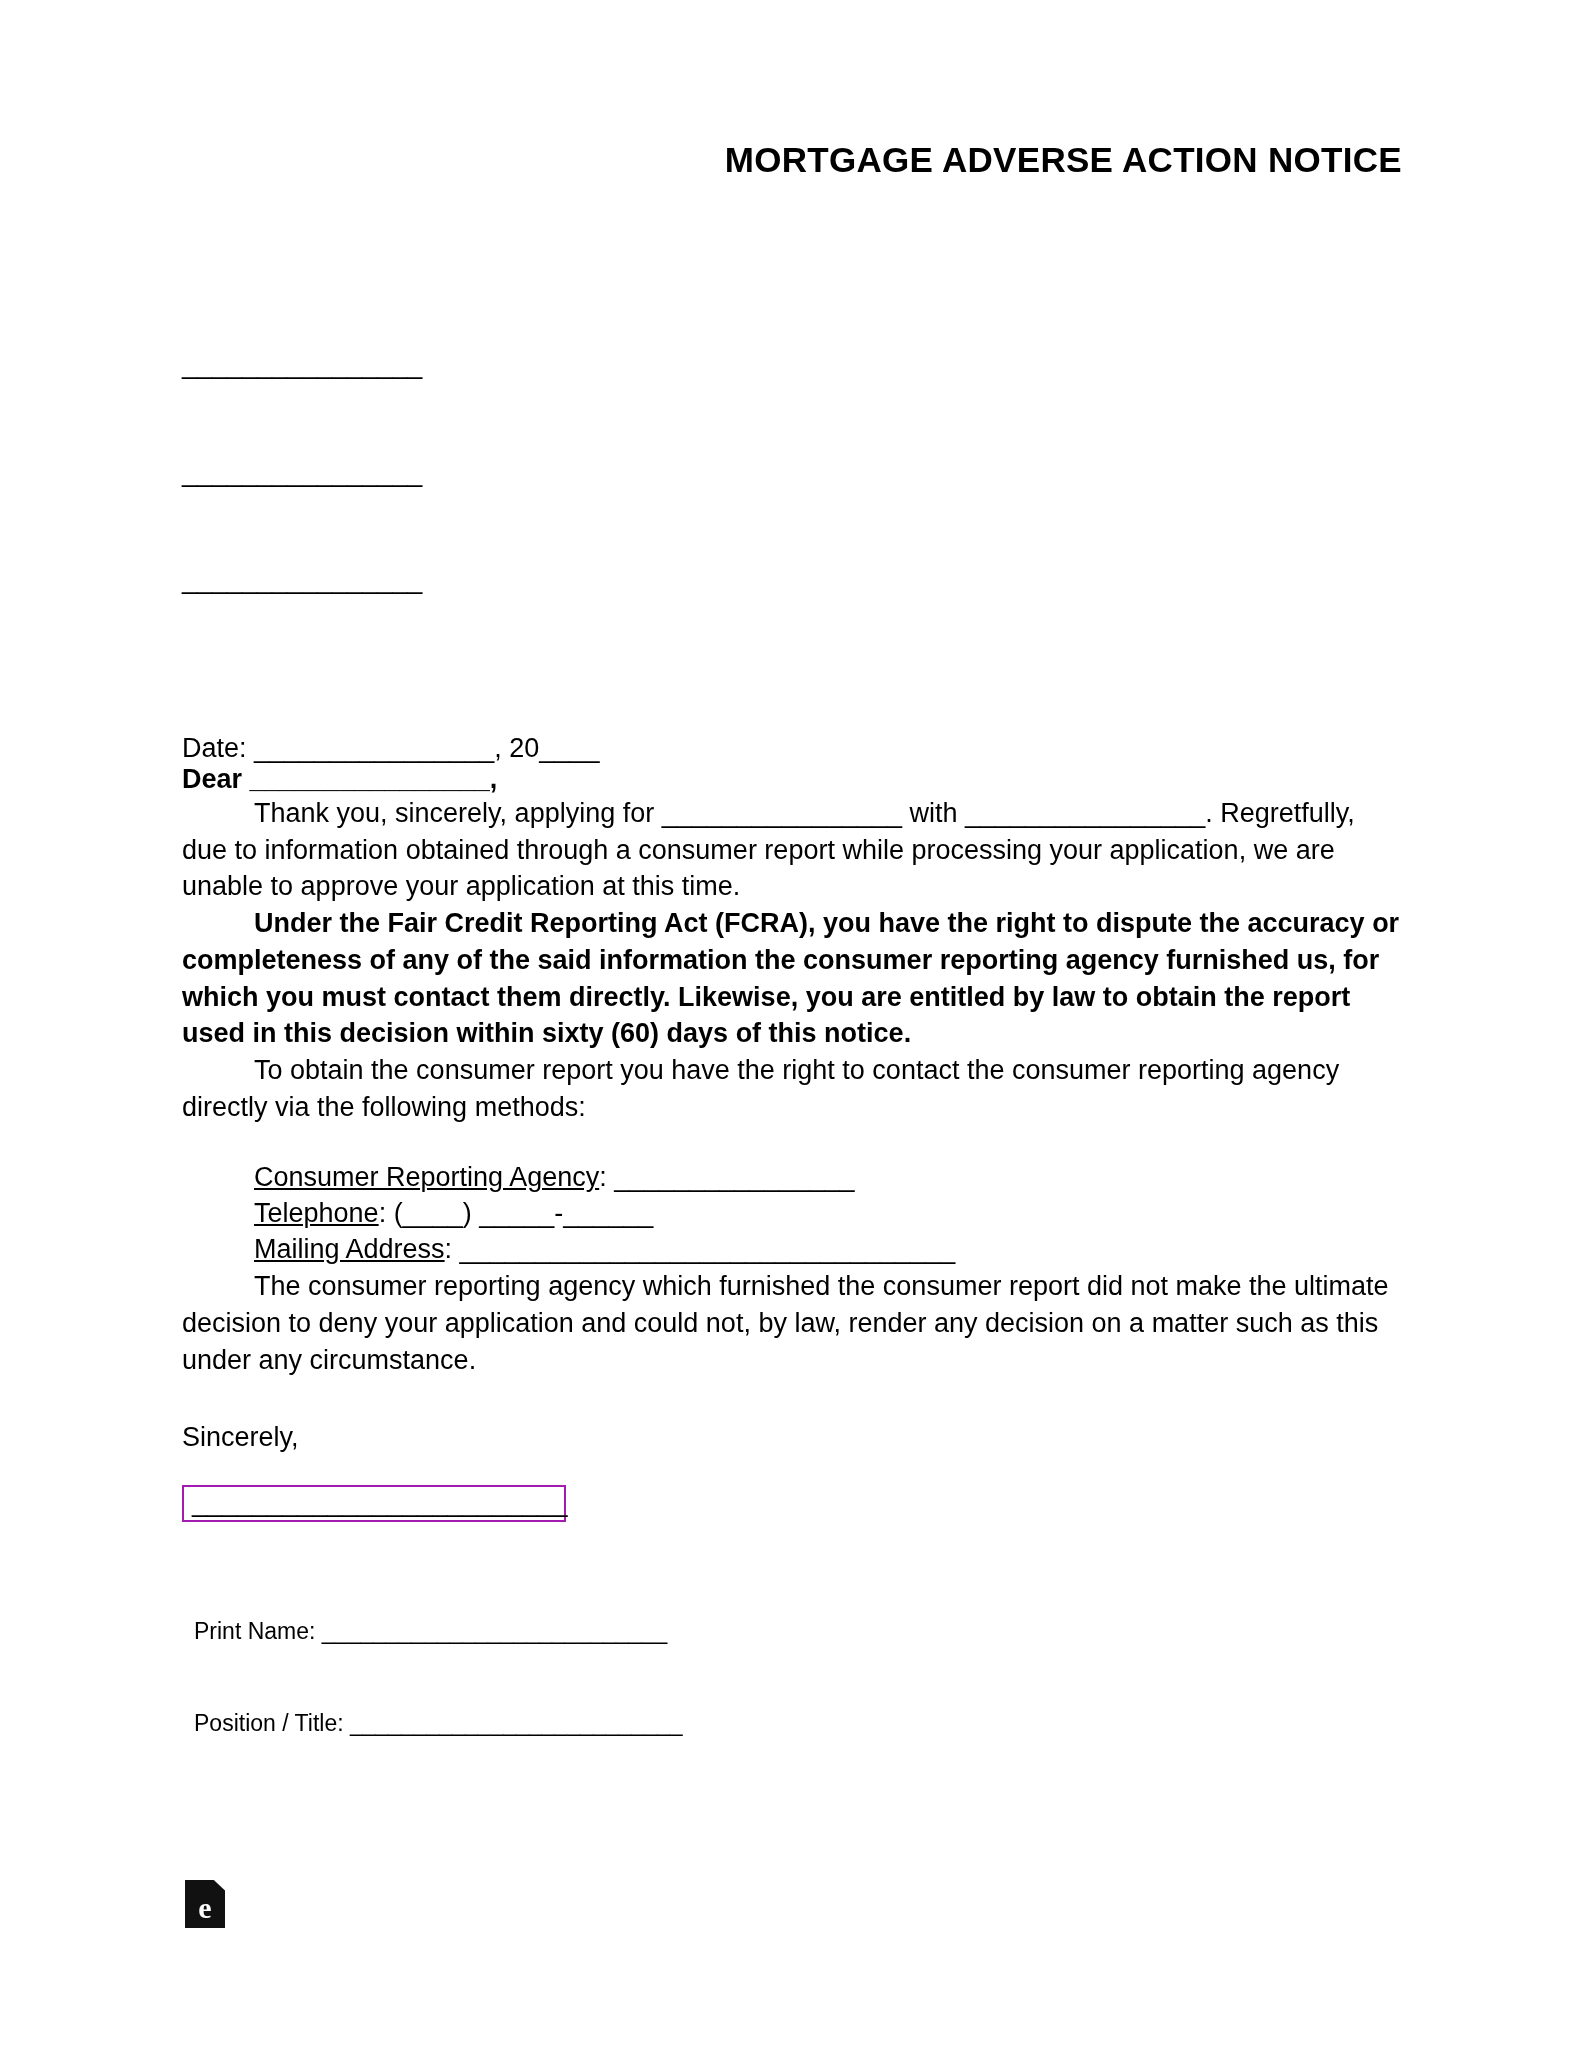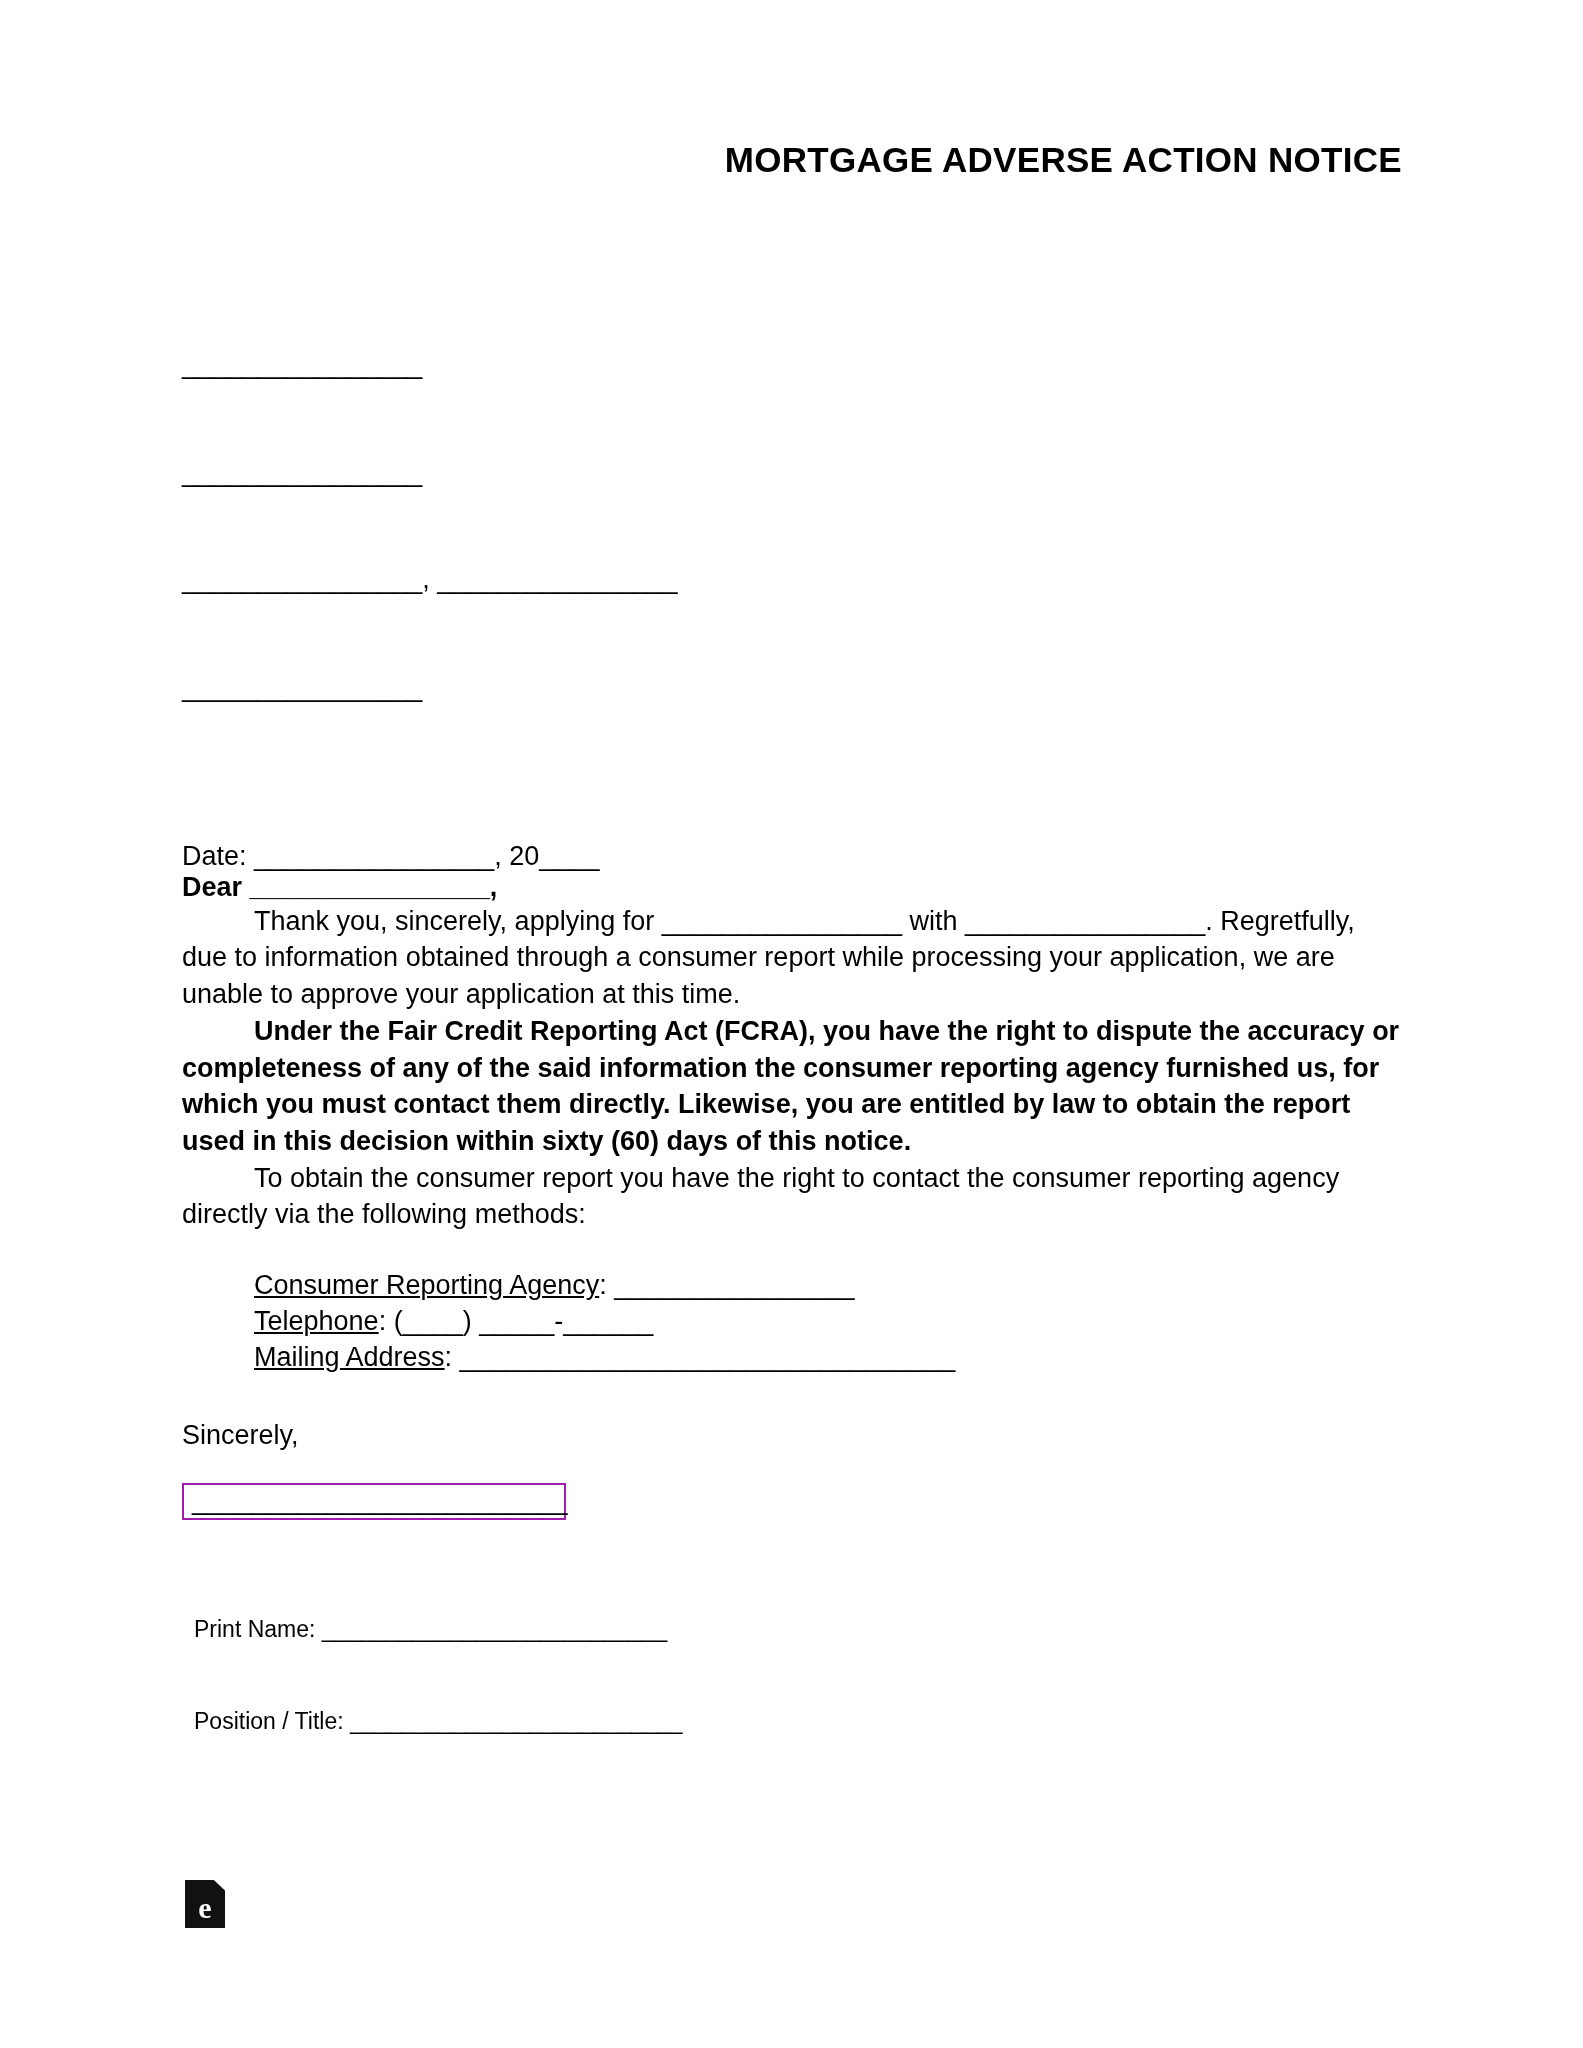--- a/index.html
+++ b/index.html
@@ -145,40 +145,40 @@
 <body>
 
 <div class="page">
   <div class="doc-body">
 
     <div class="doc-title">MORTGAGE ADVERSE ACTION NOTICE</div>
 
     <div class="addr-block">
       <div>________________</div>
       <div>________________</div>
-      <div>________________, ________________</div>
       <div>________________</div>
     </div>
 
     <div class="date-line">Date: ________________, 20____</div>
 
     <div class="salutation">Dear ________________,</div>
 
     <p class="para para-1"><span class="indent"></span><span>Thank you, sincerely, applying for ________________ with ________________. Regretfully, due to information obtained through a consumer report while processing your application, we are unable to approve your application at this time.</span></p>
 
     <p class="para para-2"><span class="indent"></span><span>Under the Fair Credit Reporting Act (FCRA), you have the right to dispute the accuracy or completeness of any of the said information the consumer reporting agency furnished us, for which you must contact them directly. Likewise, you are entitled by law to obtain the report used in this decision within sixty (60) days of this notice.</span></p>
 
     <p class="para para-3"><span class="indent"></span><span>To obtain the consumer report you have the right to contact the consumer reporting agency directly via the following methods:</span></p>
 
     <div class="contact-block">
       <div class="contact-row"><span class="u">Consumer Reporting Agency</span><span>: ________________</span></div>
       <div class="contact-row"><span class="u">Telephone</span><span>: (____) _____-______</span></div>
       <div class="contact-row"><span class="u">Mailing Address</span><span>: _________________________________</span></div>
     </div>
 
+    <p class="para para-4"><span class="indent"></span><span>The consumer reporting agency which furnished the consumer report did not make the ultimate decision to deny your application and could not, by law, render any decision on a matter such as this under any circumstance.</span></p>
 
     <div class="sincerely">Sincerely,</div>
 
     <div class="sign-box">
       <span class="sign-line">_________________________</span>
     </div>
 
     <div class="print-block">
       <div>Print Name: ___________________________</div>
       <div>Position / Title: __________________________</div>

